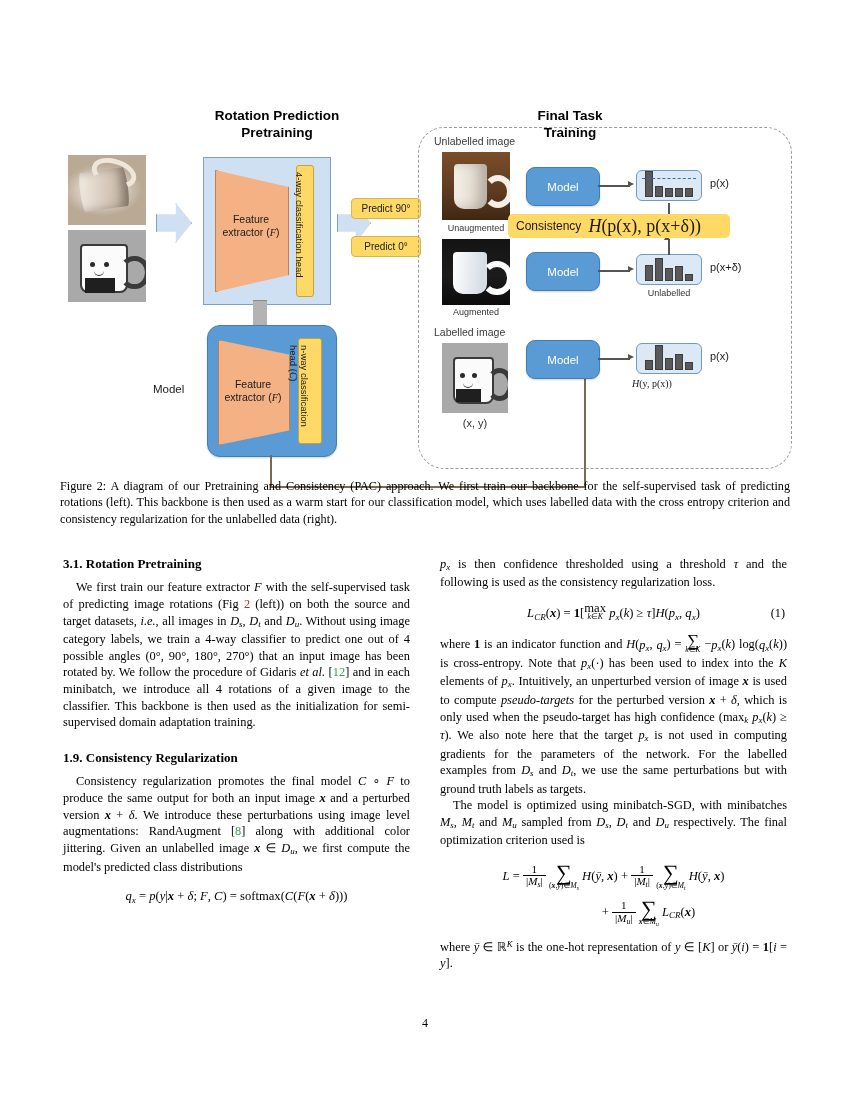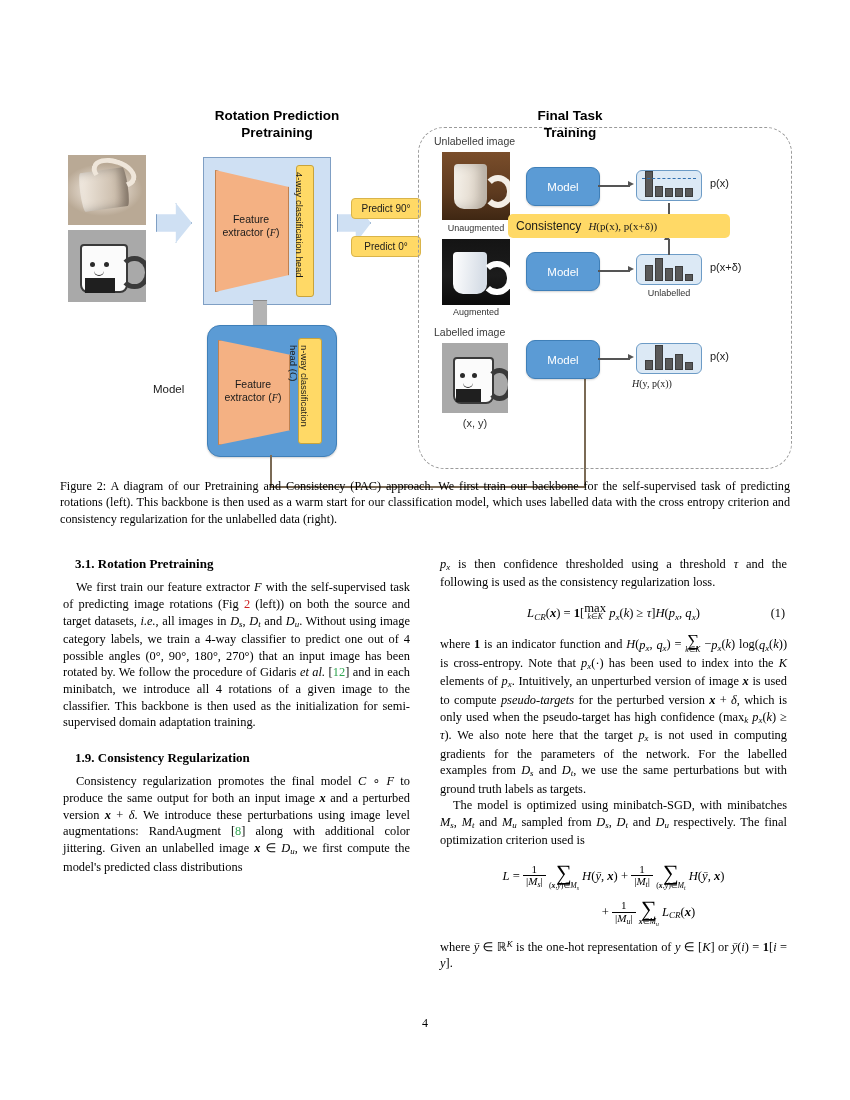--- a/index.html
+++ b/index.html
@@ -148,21 +148,21 @@
   }
   .px-label{
     position:absolute;font-family:"Liberation Sans",sans-serif;font-size:11px;color:#1a1a1a;
     white-space:nowrap;
   }
   .consistency{
     position:absolute;background:#ffd966;border-radius:5px;display:flex;align-items:center;
     padding:0 8px;gap:7px;
   }
   .consistency .c1{font-family:"Liberation Sans",sans-serif;font-size:12px;color:#1a1a1a;}
-  .consistency .c2{font-family:"Liberation Serif",serif;font-size:11px;color:#1a1a1a;}
+  .consistency .c2{font-family:"Liberation Serif",serif;font-size:18px;color:#1a1a1a;}
   .consistency .c2 i{font-family:"Liberation Serif",serif;}
   .hlabel{
     position:absolute;font-family:"Liberation Serif",serif;font-size:10px;color:#1a1a1a;
     white-space:nowrap;
   }
   .conn{position:absolute;background:#555;}
   .arrowhead{position:absolute;width:0;height:0;}
   .ah-right{border-top:3.5px solid transparent;border-bottom:3.5px solid transparent;border-left:6px solid #555;}
   .ah-down{border-left:3.5px solid transparent;border-right:3.5px solid transparent;border-top:6px solid #555;}
   .ah-up{border-left:3.5px solid transparent;border-right:3.5px solid transparent;border-bottom:6px solid #555;}
@@ -172,21 +172,21 @@
   
   .caption{
     position:absolute;left:60px;top:478px;width:730px;
     font-size:12.2px;line-height:1.34;text-align:justify;color:#000;
   }
   .col{position:absolute;top:556px;width:347px;font-size:12.4px;line-height:1.345;
        text-align:justify;color:#000;}
   .col.left{left:63px;}
   .col.right{left:440px;}
   .col h3{font-family:"Liberation Serif",serif;font-weight:bold;font-size:13px;
-          margin:0 0 7px 12px;line-height:1.25;}
+          margin:0 0 7px 0;line-height:1.25;}
   .col h3.spaced{margin-top:19px;}
   .col p{margin:0 0 0 0;text-indent:13px;}
   .col p.noind{text-indent:0;}
   .eq{display:block;text-align:center;margin:11px 0 11px 0;font-size:12.6px;position:relative;}
   .eqnum{position:absolute;right:2px;top:50%;transform:translateY(-50%);font-size:12.2px;}
   i.m{font-family:"Liberation Serif",serif;font-style:italic;}
   .cal{font-family:"Liberation Serif",serif;font-style:italic;}
   .ref{color:#2ea44f;}
   .ref-red{color:#cc2222;}
   .sub{font-size:0.72em;vertical-align:-0.28em;text-align:right;}
@@ -331,20 +331,21 @@
       We first train our feature extractor <i class="m">F</i> with the self-supervised task of predicting image rotations (Fig <span class="ref-red">2</span> (left)) on both the source and target datasets, <i class="m">i.e.</i>, all images in <i class="cal">D<span class="sub">s</span></i>, <i class="cal">D<span class="sub">t</span></i> and <i class="cal">D<span class="sub">u</span></i>. Without using image category labels, we train a 4-way classifier to predict one out of 4 possible angles (0°, 90°, 180°, 270°) that an input image has been rotated by. We follow the procedure of Gidaris <i class="m">et al.</i> [<span class="ref">12</span>] and in each minibatch, we introduce all 4 rotations of a given image to the classifier. This backbone is then used as the initialization for semi-supervised domain adaptation training.
     </p>
 
     <h3 class="spaced">1.9. Consistency Regularization</h3>
     <p>
       Consistency regularization promotes the final model <i class="m">C</i> ∘ <i class="m">F</i> to produce the same output for both an input image <i class="m"><b>x</b></i> and a perturbed version <i class="m"><b>x</b></i> + <i class="m">δ</i>. We introduce these perturbations using image level augmentations: RandAugment [<span class="ref">8</span>] along with additional color jittering. Given an unlabelled image <i class="m"><b>x</b></i> ∈ <i class="cal">D<span class="sub">u</span></i>, we first compute the model's predicted class distributions
     </p>
 
     <div class="eq">
       <div style="line-height:1.65;">
+        <div><i class="m">q<span class="sub">x</span></i> = <i class="m">p</i>(<i class="m">y</i>|<i class="m"><b>x</b></i> + <i class="m">δ</i>; <i class="m">F</i>, <i class="m">C</i>) = softmax(<i class="m">C</i>(<i class="m">F</i>(<i class="m"><b>x</b></i> + <i class="m">δ</i>)))</div>
       </div>
     </div>
   </div>
 
   <div class="col right">
     <p class="noind">
       <i class="m">p<span class="sub">x</span></i> is then confidence thresholded using a threshold <i class="m">τ</i> and the following is used as the consistency regularization loss.
     </p>
 
     <div class="eq">

